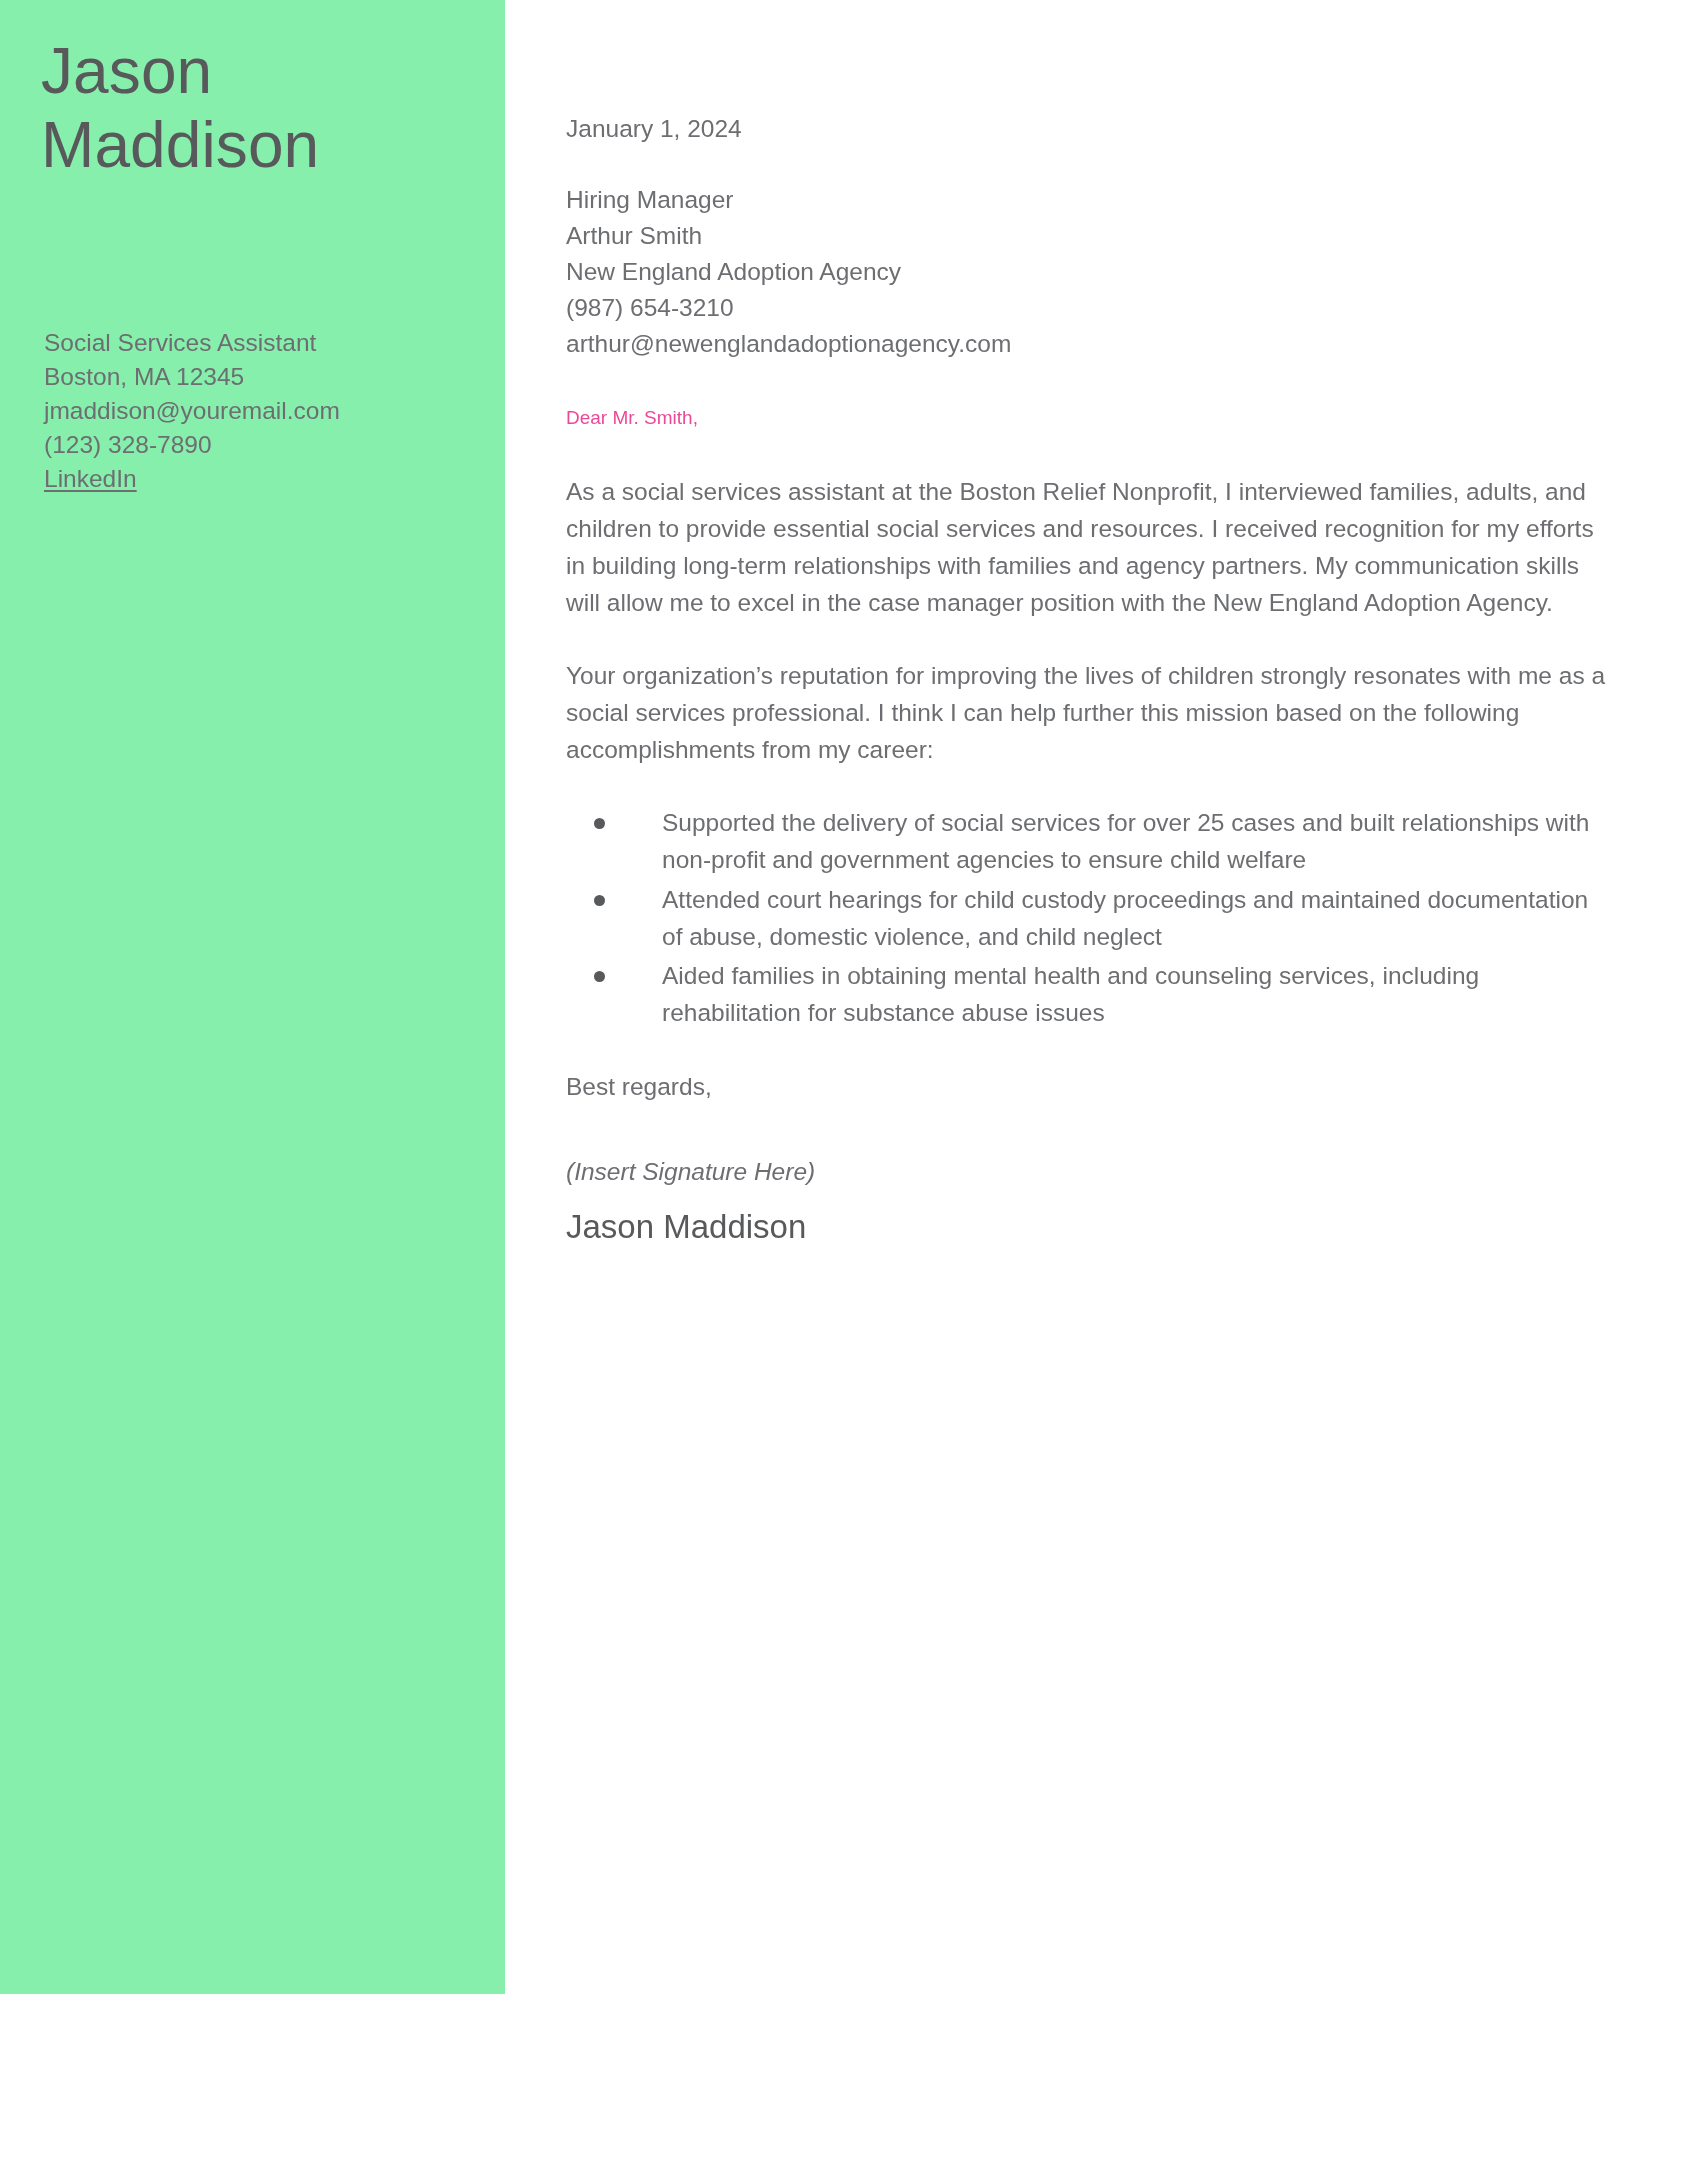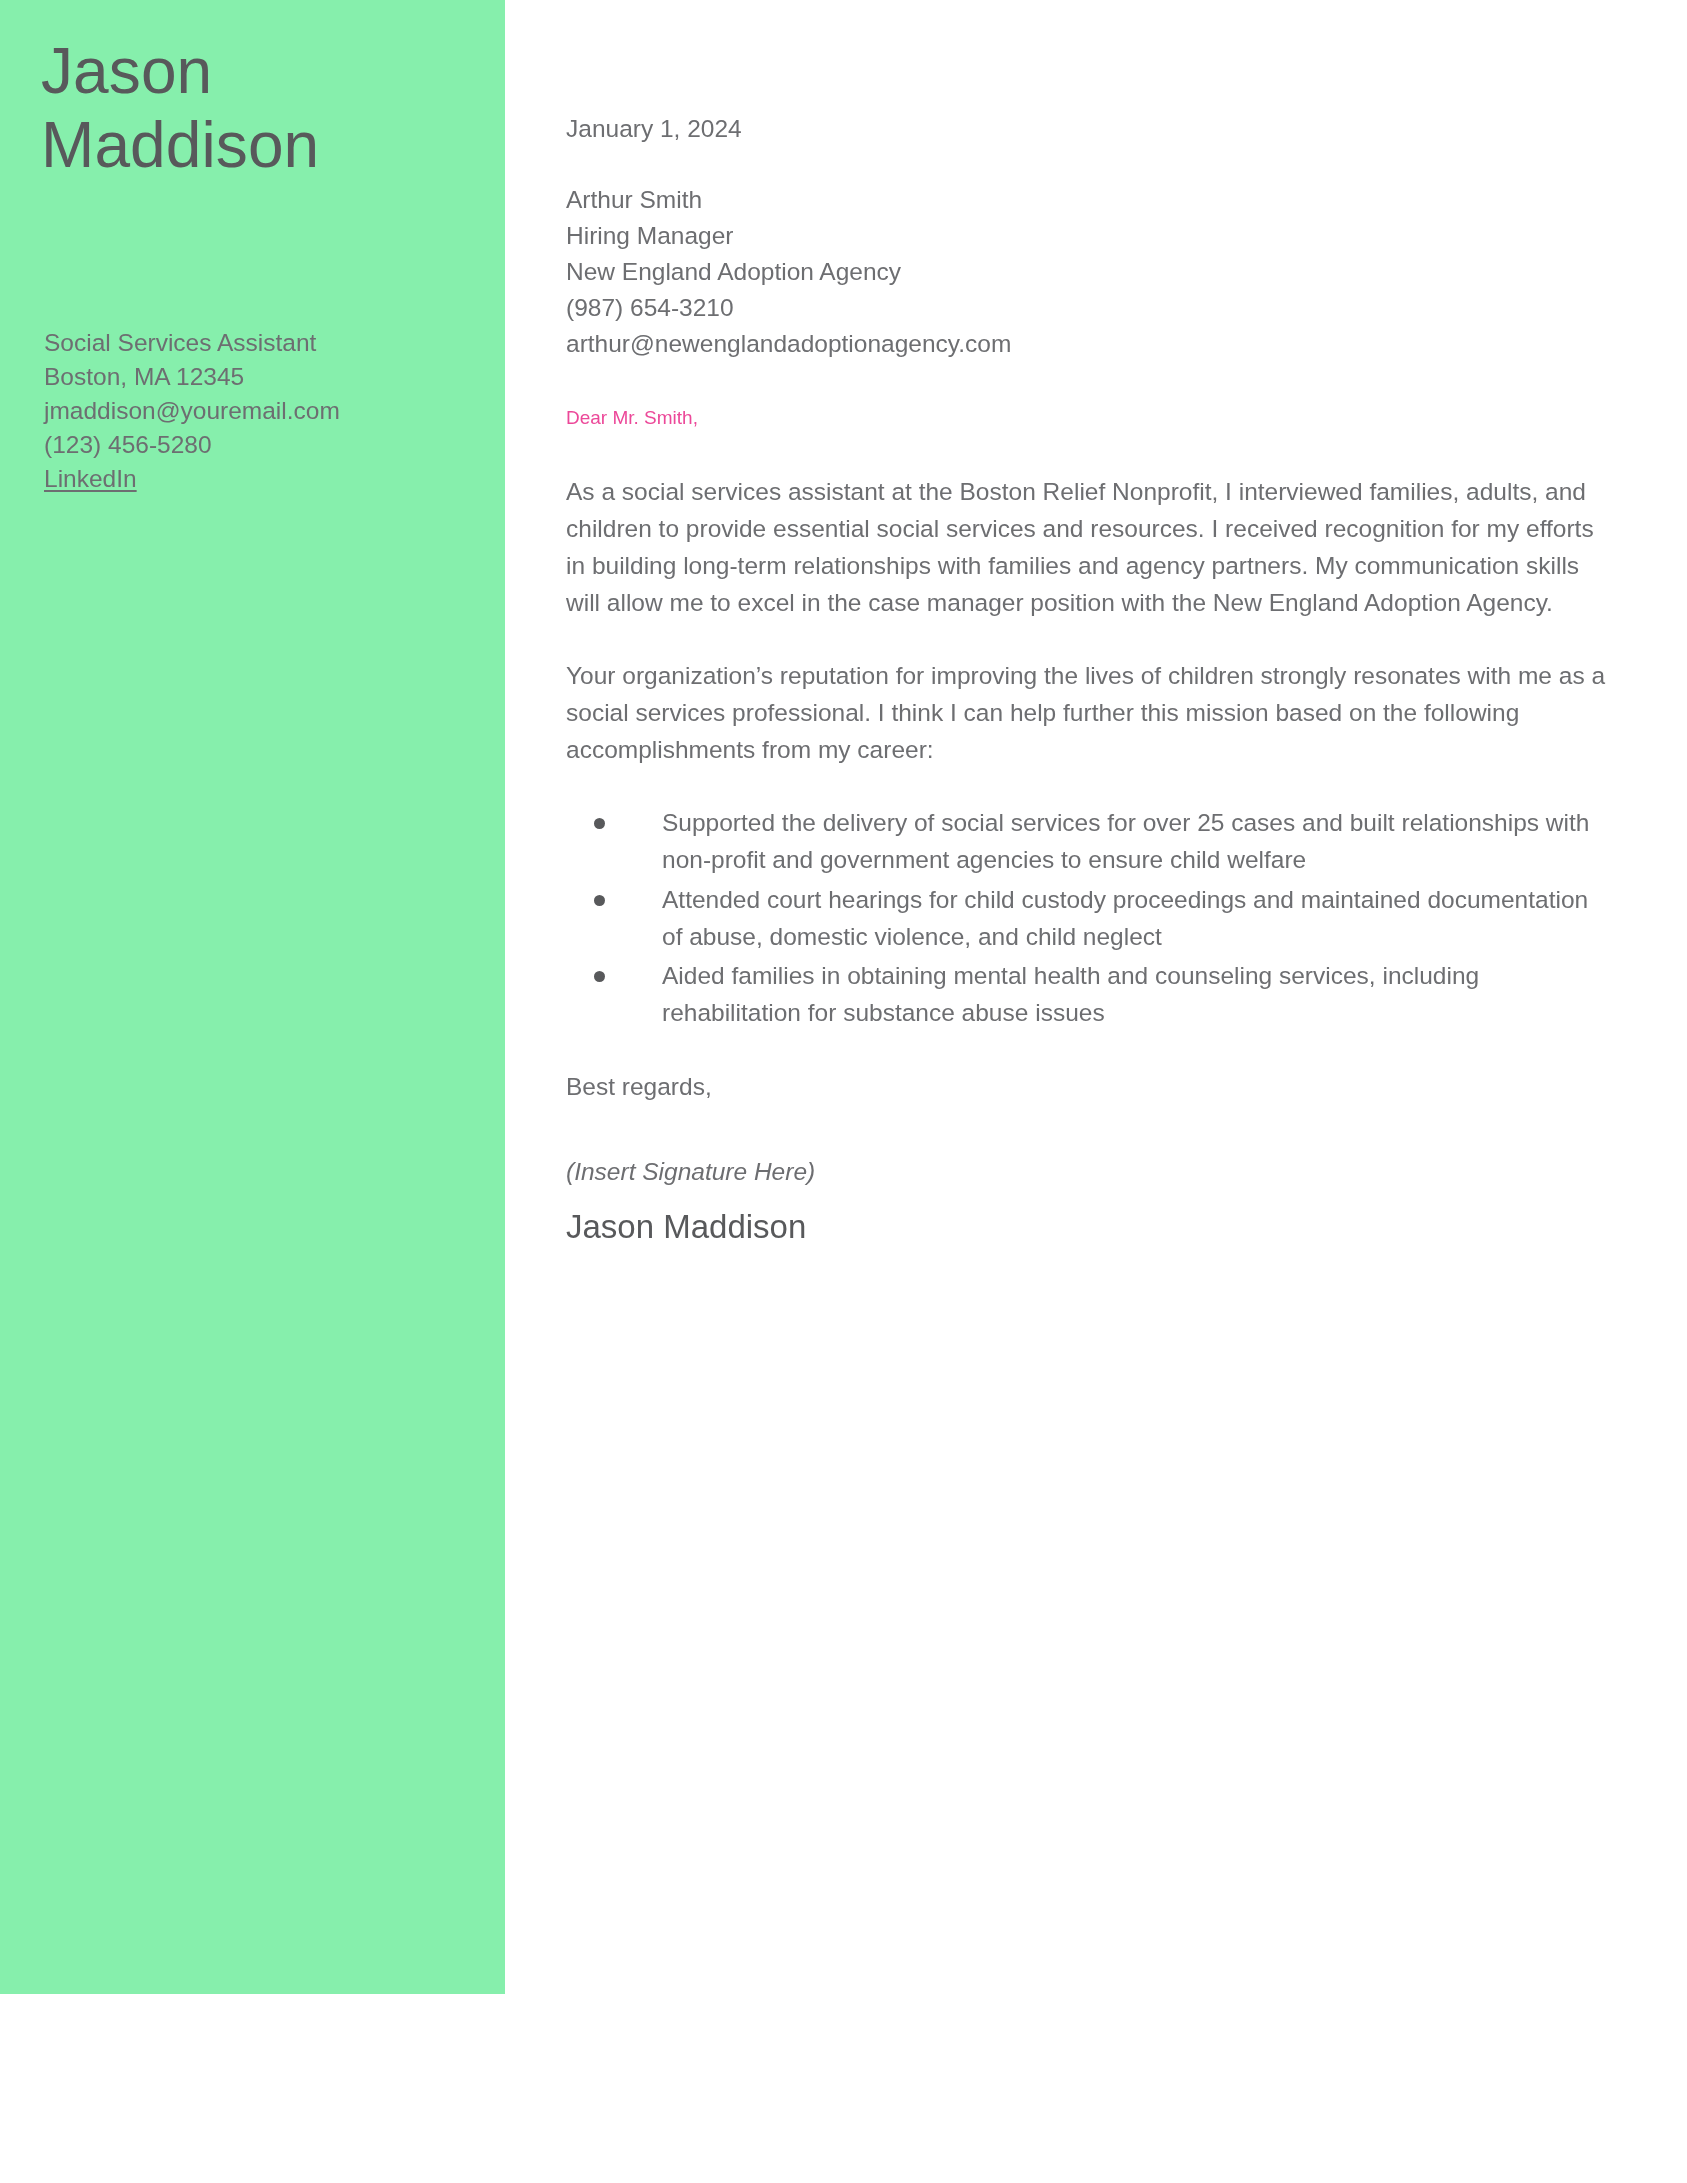--- a/index.html
+++ b/index.html
@@ -165,34 +165,34 @@
 
     <div class="name-block">
       <div class="name-line">Jason</div>
       <div class="name-line">Maddison</div>
     </div>
 
     <div class="contact-block">
       <div class="contact-line">Social Services Assistant</div>
       <div class="contact-line">Boston, MA 12345</div>
       <div class="contact-line">jmaddison@youremail.com</div>
-      <div class="contact-line">(123) 456-5280</div>
+      <div class="contact-line">(123) 328-7890</div>
       <div class="contact-line link">LinkedIn</div>
     </div>
 
   </aside>
 
   <main class="main">
     <div class="letter">
 
       <div class="date-line">January 1, 2024</div>
 
       <div class="recipient">
+        <div class="recipient-line">Hiring Manager</div>
         <div class="recipient-line">Arthur Smith</div>
-        <div class="recipient-line">Hiring Manager</div>
         <div class="recipient-line">New England Adoption Agency</div>
         <div class="recipient-line">(987) 654-3210</div>
         <div class="recipient-line">arthur@newenglandadoptionagency.com</div>
       </div>
 
       <div class="salutation">Dear Mr. Smith,</div>
 
       <p class="para">As a social services assistant at the Boston Relief Nonprofit, I interviewed families, adults, and children to provide essential social services and resources. I received recognition for my efforts in building long-term relationships with families and agency partners. My communication skills will allow me to excel in the case manager position with the New England Adoption Agency.</p>
 
       <p class="para">Your organization’s reputation for improving the lives of children strongly resonates with me as a social services professional. I think I can help further this mission based on the following accomplishments from my career:</p>

